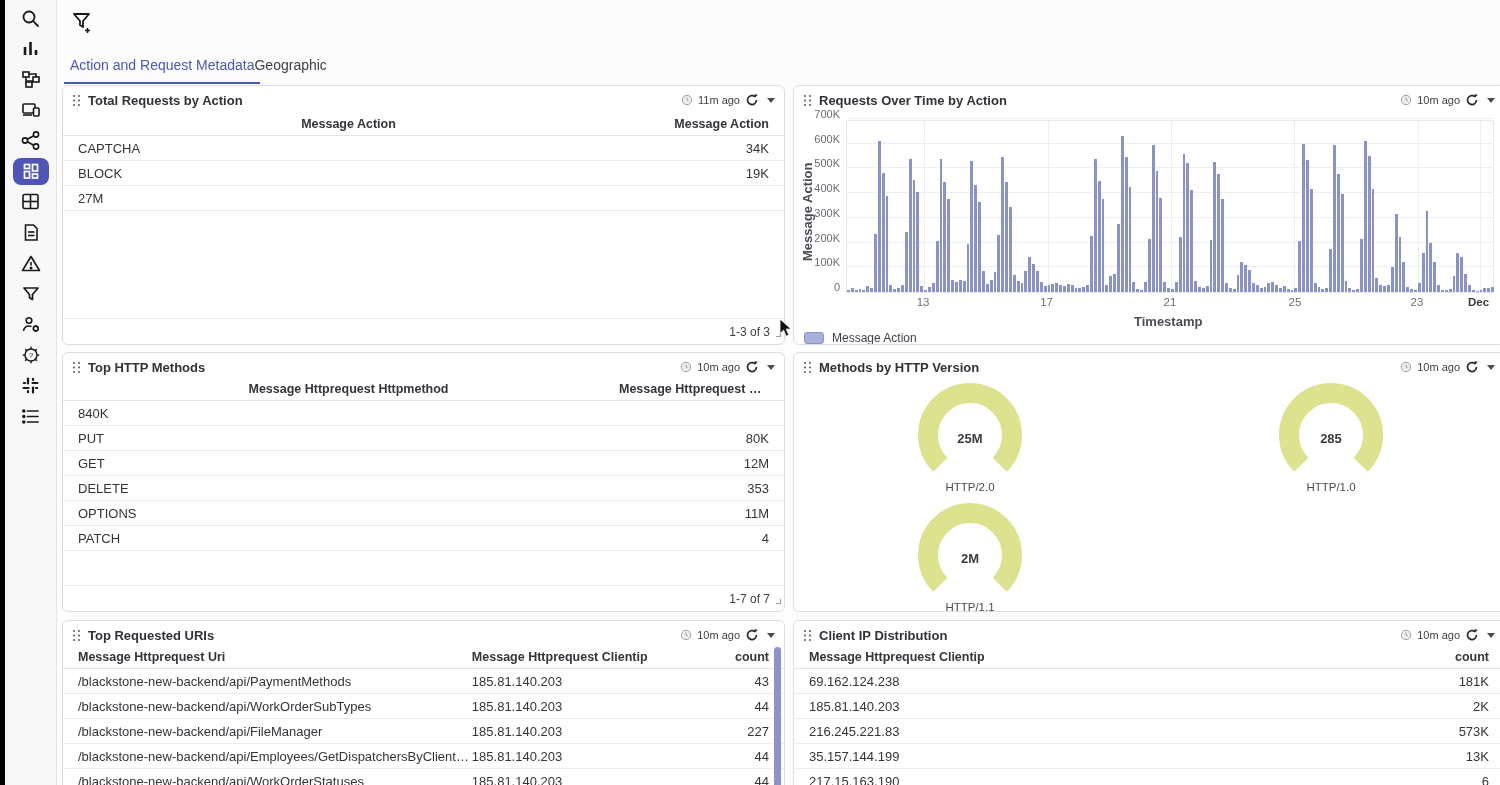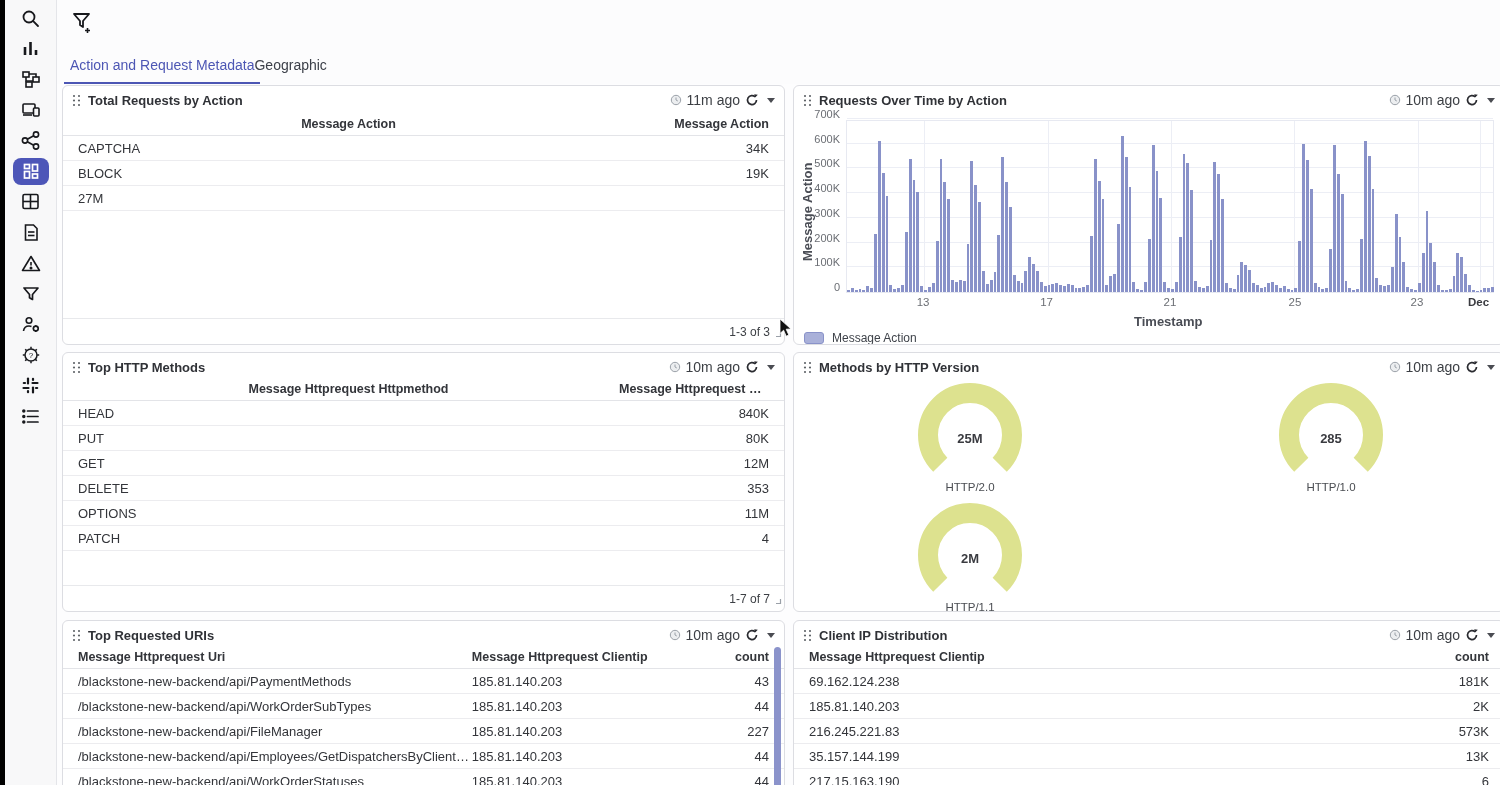--- a/index.html
+++ b/index.html
@@ -18,21 +18,21 @@
   .filter-btn{position:absolute;left:13px;top:9px;cursor:pointer;}
   .tabs{position:absolute;left:57px;top:46px;right:0;height:38px;display:flex;align-items:flex-end;padding-left:13px;background:#fcfcfd;}
   .tab{font-size:14px;padding-bottom:11px;color:#3c4049;cursor:pointer;position:relative;}
   .tab.active{color:#4c56b4;}
   .tab.active:after{content:"";position:absolute;left:-6px;right:-6px;bottom:0;height:2px;background:#4c56b4;}
   
   .panel{position:absolute;background:#fff;border:1px solid #dcdde2;border-radius:6px;overflow:hidden;}
   .phead{position:absolute;left:0;right:0;top:0;height:28px;display:flex;align-items:center;padding:0 9px;gap:7px;}
   .ptitle{font-size:13px;font-weight:bold;color:#303237;}
   .pmeta{margin-left:auto;display:flex;align-items:center;gap:5px;}
-  .ago{font-size:14px;color:#3c3f44;text-align:right;}
+  .ago{font-size:11px;color:#3c3f44;text-align:right;}
   .caret{width:0;height:0;border-left:4.5px solid transparent;border-right:4.5px solid transparent;border-top:5px solid #4a4c52;margin-left:3px;cursor:pointer;}
   .drag{cursor:grab;display:flex;}
   
   .ttable{position:absolute;left:0;right:0;}
   .trow{display:flex;align-items:center;height:25px;padding:0 15px;border-bottom:1px solid #ececef;}
   .trow.thead{height:23px;border-bottom:1px solid #e3e4e8;font-weight:bold;font-size:12.5px;color:#27282c;}
   .tcell{font-size:13px;color:#33353a;overflow:hidden;white-space:nowrap;text-overflow:ellipsis;}
   .thead .tcell{font-size:12.5px;}
   .t2 .tcell:nth-child(1){flex:1;}
   .t2 .tcell:nth-child(2){width:150px;text-align:right;}
@@ -515,21 +515,20 @@
           </svg>
         <span class="caret"></span>
       </span>
     </div>
     <div class="ttable t2 center-h1" style="top:25px;">
         <div class="trow thead">
           <div class="tcell">Message Httprequest Httpmethod</div>
           <div class="tcell">Message Httprequest Httpmethod</div>
         </div>
         <div class="trow">
-          <div class="tcell">HEAD</div>
           <div class="tcell">840K</div>
         </div>
         <div class="trow">
           <div class="tcell">PUT</div>
           <div class="tcell">80K</div>
         </div>
         <div class="trow">
           <div class="tcell">GET</div>
           <div class="tcell">12M</div>
         </div>

